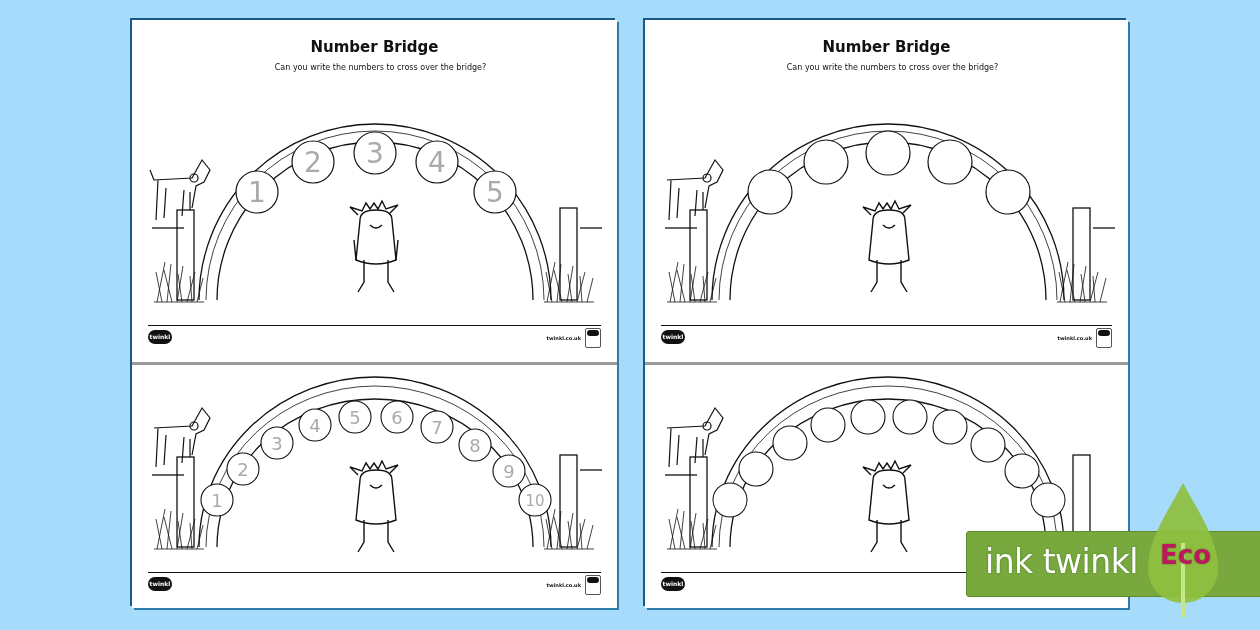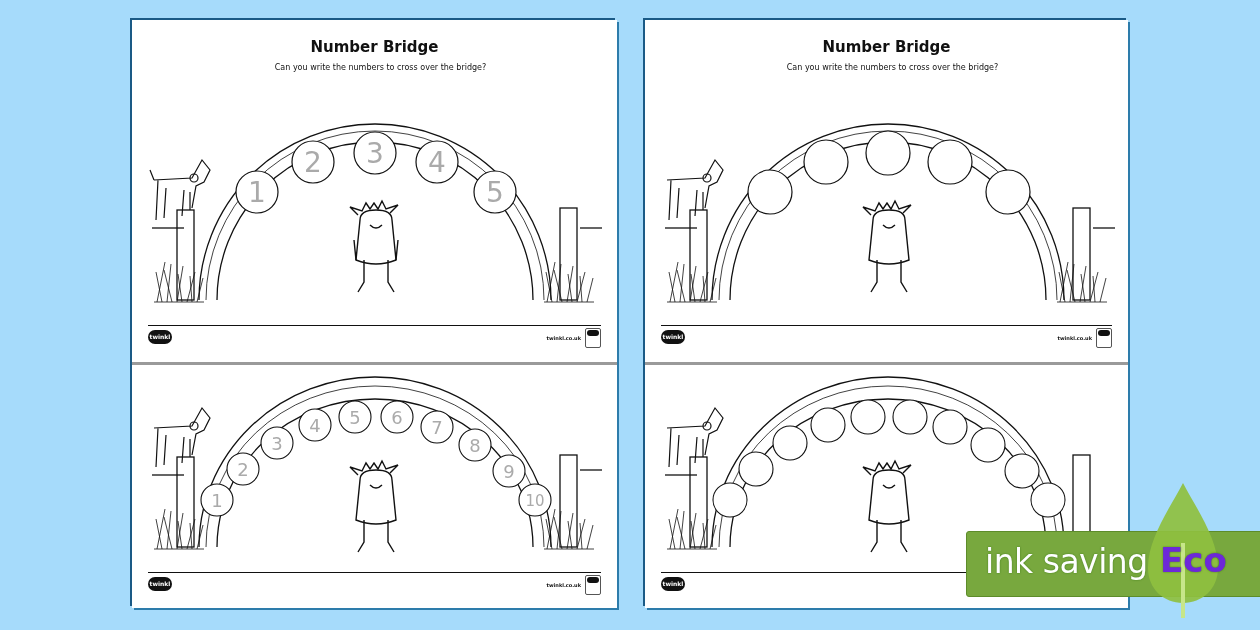--- a/index.html
+++ b/index.html
@@ -15,21 +15,21 @@
   .subtitle{position:absolute;left:12px;right:0;top:43px;text-align:center;font-size:8px;color:#111;}
   .scene{position:absolute;left:0;top:0;}
   .footer-line{position:absolute;left:16px;right:16px;height:1px;background:#111;}
   .logo{position:absolute;width:24px;height:14px;border-radius:7px;background:#111;color:#fff;font-size:6px;font-weight:bold;text-align:center;line-height:14px;}
   .site{position:absolute;font-size:5px;font-weight:bold;color:#111;}
   .badge{position:absolute;width:14px;height:18px;border:1px solid #555;border-radius:2px;background:#fff;}
   .badge::before{content:"";position:absolute;left:1px;top:1px;width:12px;height:6px;background:#111;border-radius:6px;}
   .eco{position:absolute;left:966px;top:531px;width:294px;height:64px;background:#78a83e;border:1px solid #5d8c2a;border-radius:3px 0 0 3px;}
   .eco-text{position:absolute;left:18px;top:10px;font-size:33px;color:#fff;font-family:"DejaVu Sans",sans-serif;letter-spacing:-0.5px;text-shadow:0 0 2px #3f7a1a;}
   .leaf{position:absolute;left:1146px;top:483px;}
-  .eco-label{position:absolute;left:1160px;top:540px;font-size:34px;font-weight:bold;color:#6d28d9;text-shadow:0 0 2px #3f7a1a;}
+  .eco-label{position:absolute;left:1160px;top:540px;font-size:26px;font-weight:bold;color:#be185d;text-shadow:0 0 2px #3f7a1a;}
 </style>
 </head>
 <body>
 
 <div class="sheet left">
   <div class="half top">
     <div class="title">Number Bridge</div>
     <div class="subtitle">Can you write the numbers to cross over the bridge?</div>
     <svg class="scene" width="485" height="342">
       <g fill="none" stroke="#111" stroke-width="1.3">
@@ -210,19 +210,19 @@
         <circle cx="377" cy="106" r="17"></circle>
         <circle cx="403" cy="135" r="17"></circle>
       </g>
     </svg>
     <div class="footer-line" style="top:207px"></div>
     <div class="logo" style="left:16px;top:212px">twinkl</div>
   </div>
 </div>
 
 <div class="eco">
-  <div class="eco-text">ink saving</div>
+  <div class="eco-text">ink twinkl</div>
 </div>
 <svg class="leaf" width="74" height="135">
   <path d="M37 0 C50 25 72 55 72 85 C72 106 56 120 37 120 C18 120 2 106 2 85 C2 55 24 25 37 0 Z" fill="#8fc03f" opacity="0.92"></path>
   <line x1="37" y1="60" x2="37" y2="135" stroke="#c7e68a" stroke-width="4"></line>
 </svg>
 <div class="eco-label">Eco</div>
 
 </body></html>

